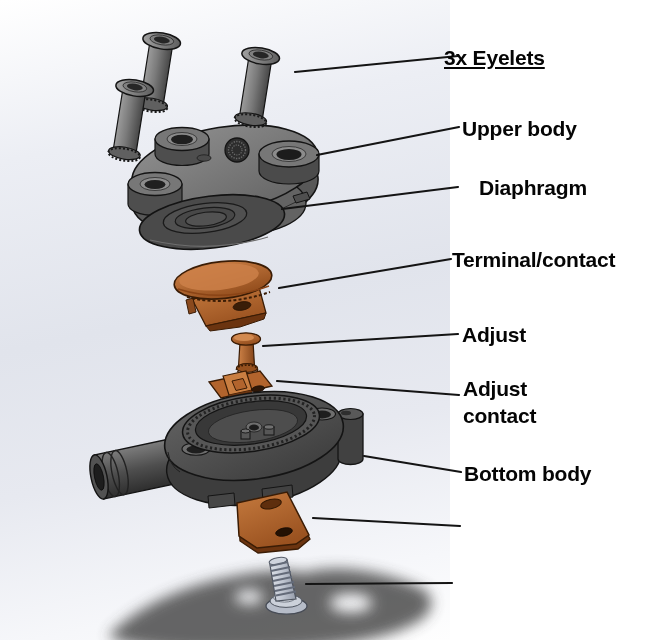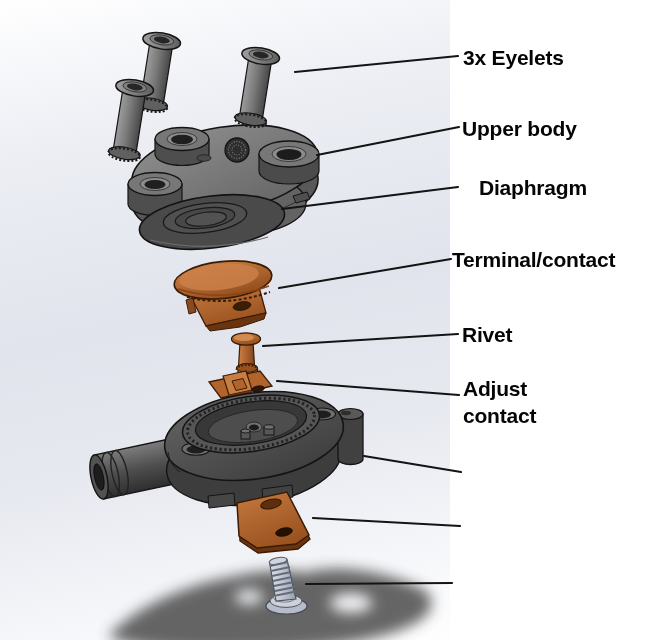--- a/index.html
+++ b/index.html
@@ -217,20 +217,21 @@
       <line x1="282" y1="209" x2="458" y2="187"></line>
       <line x1="279" y1="288" x2="451" y2="259"></line>
       <line x1="263" y1="346" x2="458" y2="334"></line>
       <line x1="277" y1="381" x2="459" y2="395"></line>
       <line x1="364" y1="456" x2="461" y2="472"></line>
       <line x1="313" y1="518" x2="460" y2="526"></line>
       <line x1="306" y1="584" x2="452" y2="583"></line>
     </g>
   </svg>
 
-  <div class="label" style="left:463px;top:44px;">3x Eyelets</div>
+  <div class="label" style="left:444px;top:44px;text-decoration:underline;">3x Eyelets</div>
   <div class="label" style="left:462px;top:115px;">Upper body</div>
   <div class="label" style="left:461px;top:174px;margin-left:18px;">Diaphragm</div>
   <div class="label" style="left:452px;top:246px;text-align:center;">Terminal/contact</div>
-  <div class="label" style="left:462px;top:321px;">Rivet</div>
+  <div class="label" style="left:462px;top:321px;">Adjust</div>
   <div class="label label--wrap" style="left:463px;top:375px;">Adjust contact</div>
+  <div class="label" style="left:464px;top:460px;">Bottom body</div>
 
 </div>
 
 </body></html>

